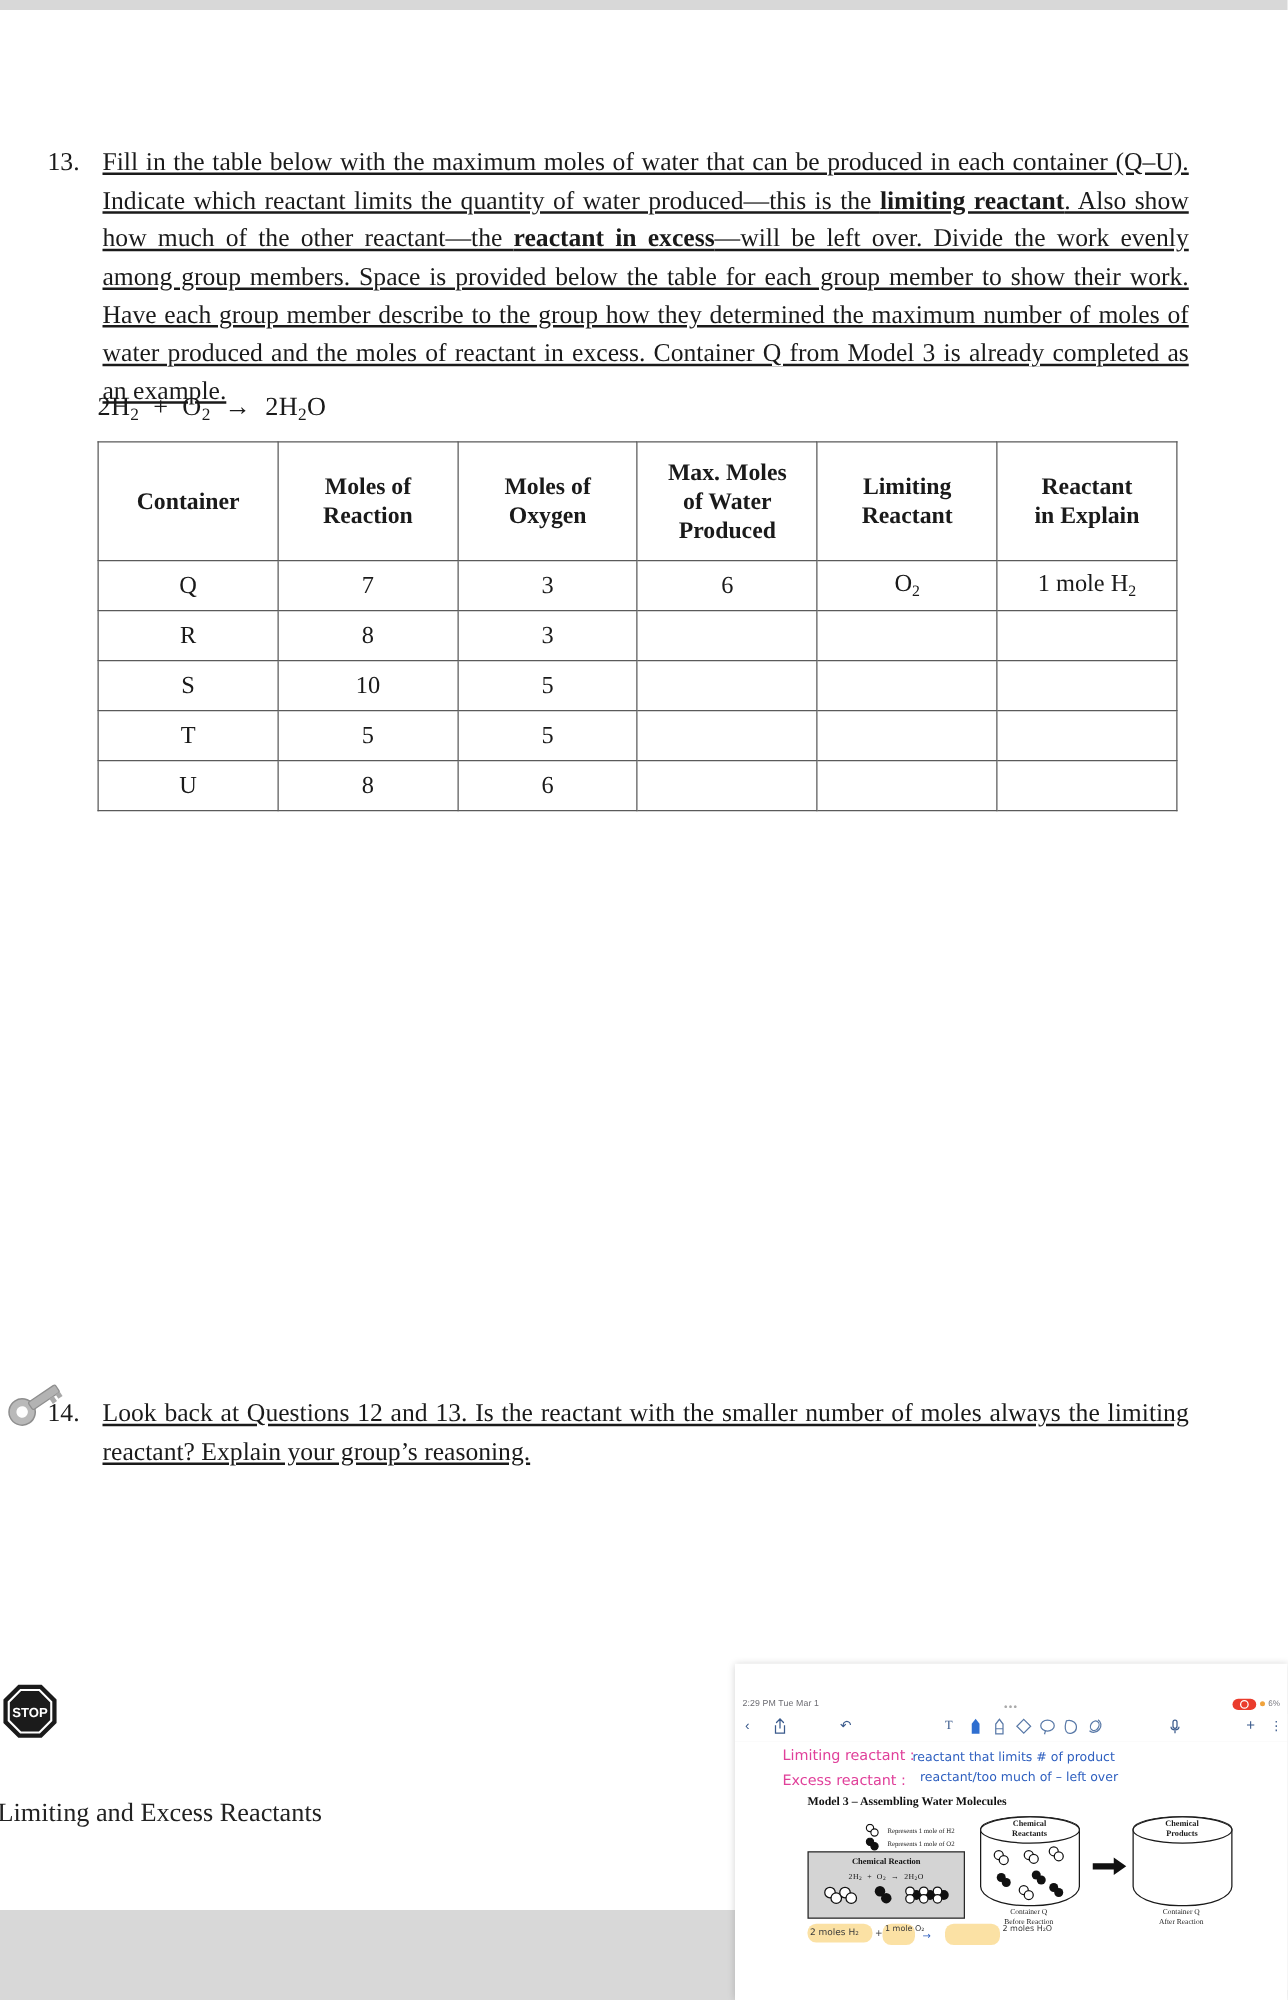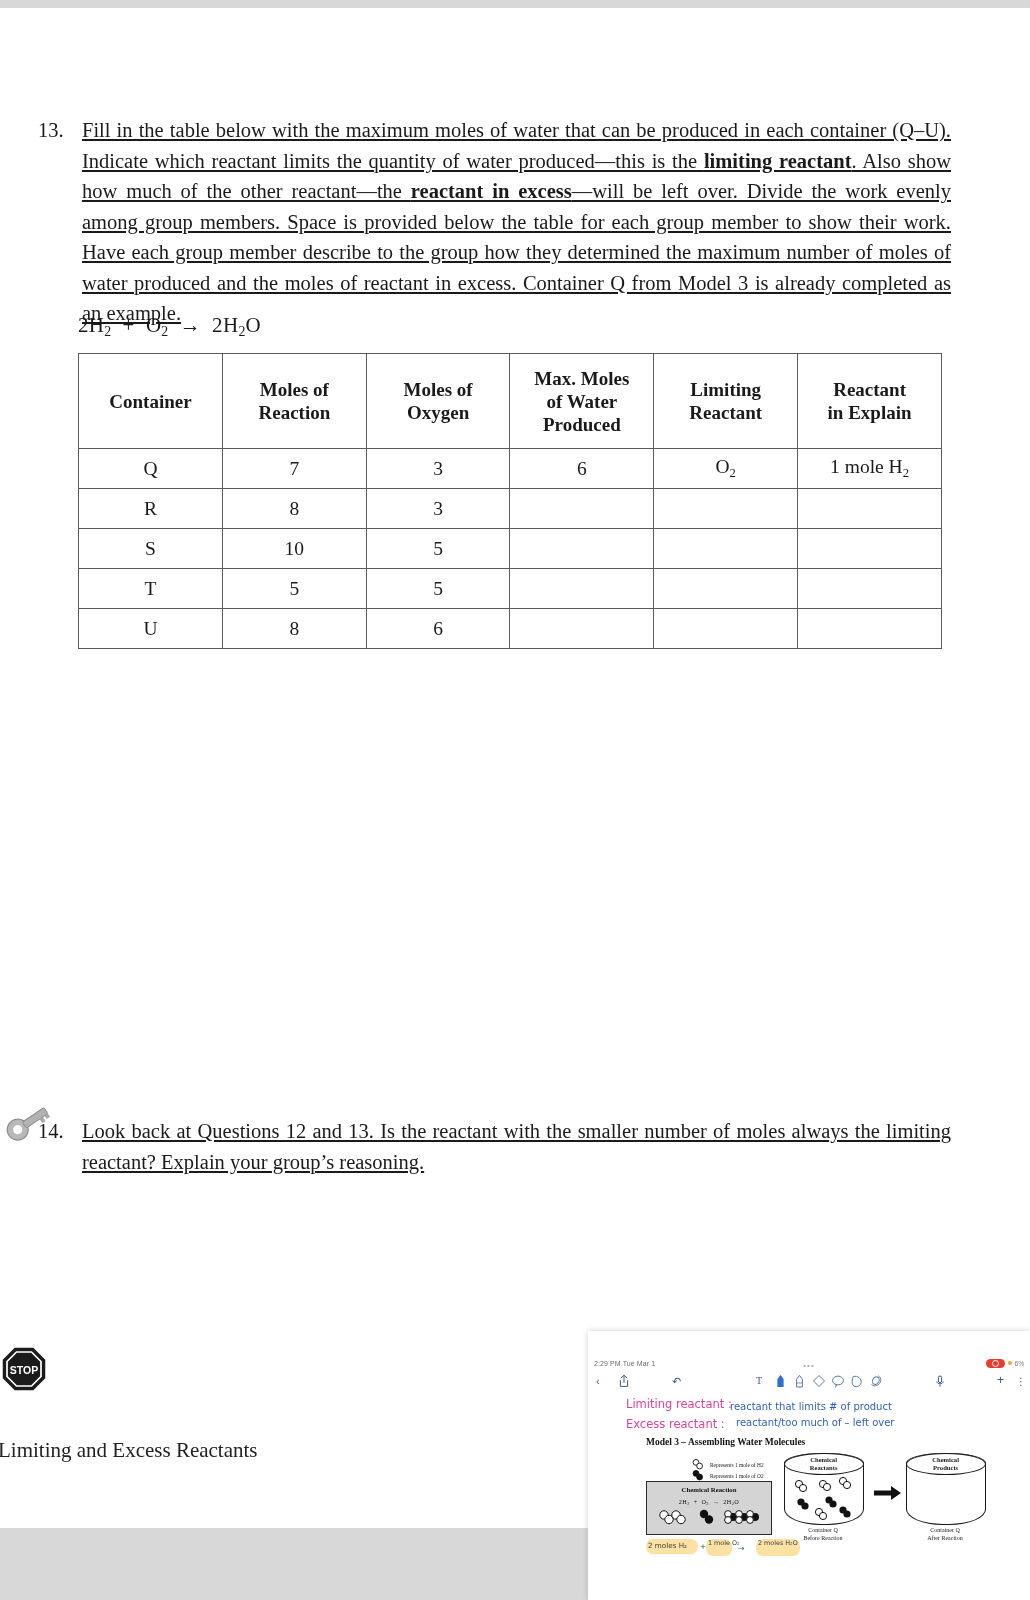--- a/index.html
+++ b/index.html
@@ -367,21 +367,21 @@
     </div>
 
     <div class="hl" style="left:58px;top:146px;width:52px;height:15px;"></div>
     <div class="hl" style="left:118px;top:146px;width:26px;height:17px;"></div>
     <div class="hl" style="left:168px;top:146px;width:44px;height:17px;"></div>
 
     <div class="hw hw-dark" style="left:60px;top:148px;font-size:7.2px;">2 moles H₂</div>
     <div class="hw hw-dark" style="left:112px;top:149px;font-size:7.2px;">+</div>
     <div class="hw hw-dark" style="left:120px;top:147px;font-size:6.4px;line-height:7px;">1 mole O₂</div>
     <div class="hw hw-blue" style="left:150px;top:151px;font-size:8px;">→</div>
-    <div class="hw hw-dark" style="left:170px;top:147px;font-size:6.4px;line-height:7px;">2 moles H₂O</div>
+    <div class="hw hw-dark" style="left:170px;top:147px;font-size:6.4px;line-height:7px;padding-left:44px;">2 moles H₂O</div>
 
     <div class="cyl" style="left:196px;top:60px;">
       <div class="cyl-body">
         <svg width="78" height="70" viewBox="0 0 78 70" style="position:absolute;left:0;top:0;">
           <circle cx="14" cy="30" r="3.6" fill="#fff" stroke="#111" stroke-width="1"></circle>
           <circle cx="18" cy="34" r="3.6" fill="#fff" stroke="#111" stroke-width="1"></circle>
           <circle cx="38" cy="30" r="3.6" fill="#fff" stroke="#111" stroke-width="1"></circle>
           <circle cx="42" cy="33" r="3.6" fill="#fff" stroke="#111" stroke-width="1"></circle>
           <circle cx="58" cy="27" r="3.6" fill="#fff" stroke="#111" stroke-width="1"></circle>
           <circle cx="62" cy="31" r="3.6" fill="#fff" stroke="#111" stroke-width="1"></circle>

